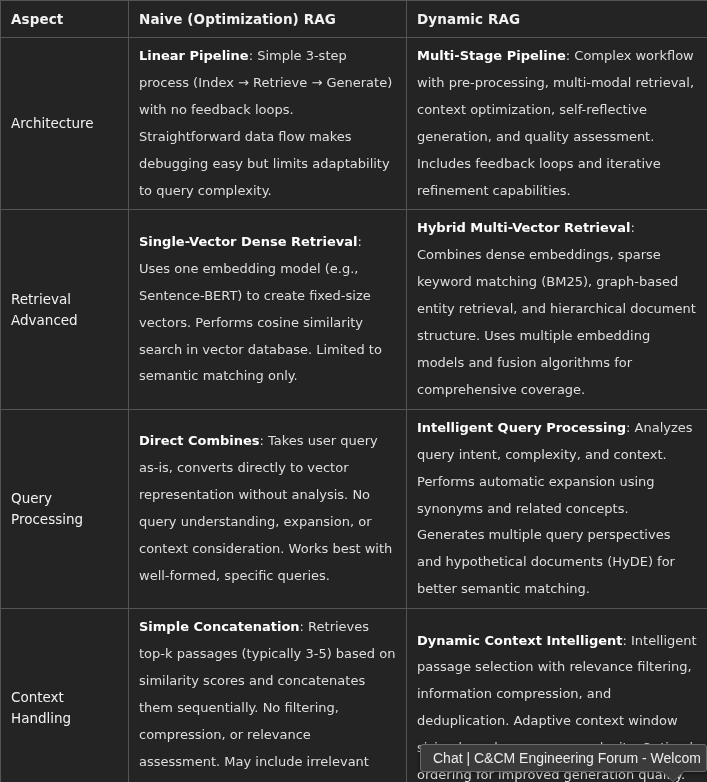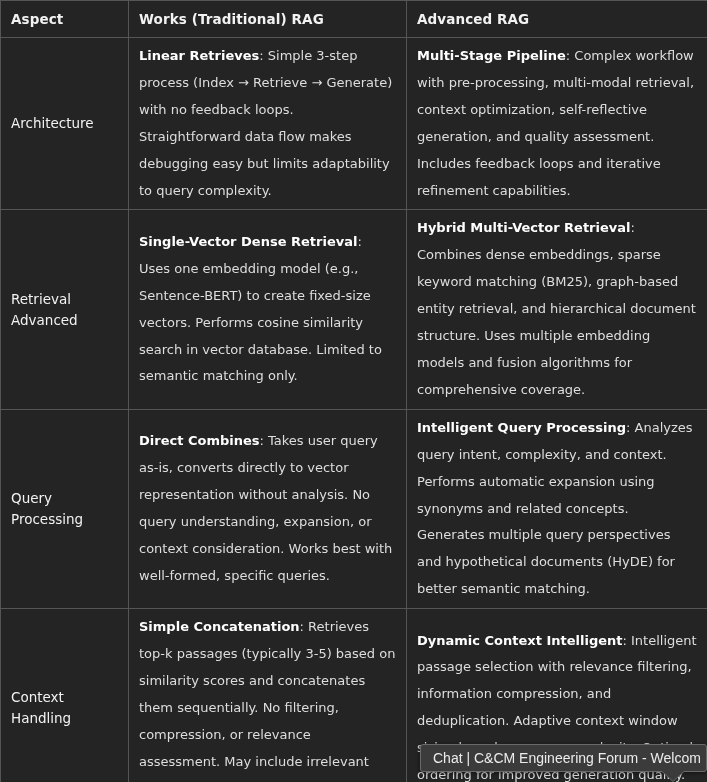--- a/index.html
+++ b/index.html
@@ -115,29 +115,29 @@
 
   <table class="rag-table">
     <colgroup>
       <col class="c1">
         <col class="c2">
         <col class="c3">
     </colgroup>
     <thead>
       <tr class="r0">
         <th>Aspect</th>
-        <th>Works (Traditional) RAG</th>
-        <th>Advanced RAG</th>
+        <th>Naive (Optimization) RAG</th>
+        <th>Dynamic RAG</th>
       </tr>
     </thead>
     <tbody>
 
       <tr class="r1">
         <td class="aspect-cell">Architecture</td>
-        <td class="desc-cell"><span class="lead">Linear Retrieves</span><span>: Simple 3-step process (Index → Retrieve → Generate) with no feedback loops. Straightforward data flow makes debugging easy but limits adaptability to query complexity.</span></td>
+        <td class="desc-cell"><span class="lead">Linear Pipeline</span><span>: Simple 3-step process (Index → Retrieve → Generate) with no feedback loops. Straightforward data flow makes debugging easy but limits adaptability to query complexity.</span></td>
         <td class="desc-cell"><span class="lead">Multi-Stage Pipeline</span><span>: Complex workflow with pre-processing, multi-modal retrieval, context optimization, self-reflective generation, and quality assessment. Includes feedback loops and iterative refinement capabilities.</span></td>
       </tr>
 
       <tr class="r2">
         <td class="aspect-cell">Retrieval Advanced</td>
         <td class="desc-cell"><span class="lead">Single-Vector Dense Retrieval</span><span>: Uses one embedding model (e.g., Sentence-BERT) to create fixed-size vectors. Performs cosine similarity search in vector database. Limited to semantic matching only.</span></td>
         <td class="desc-cell"><span class="lead">Hybrid Multi-Vector Retrieval</span><span>: Combines dense embeddings, sparse keyword matching (BM25), graph-based entity retrieval, and hierarchical document structure. Uses multiple embedding models and fusion algorithms for comprehensive coverage.</span></td>
       </tr>
 
       <tr class="r3">

